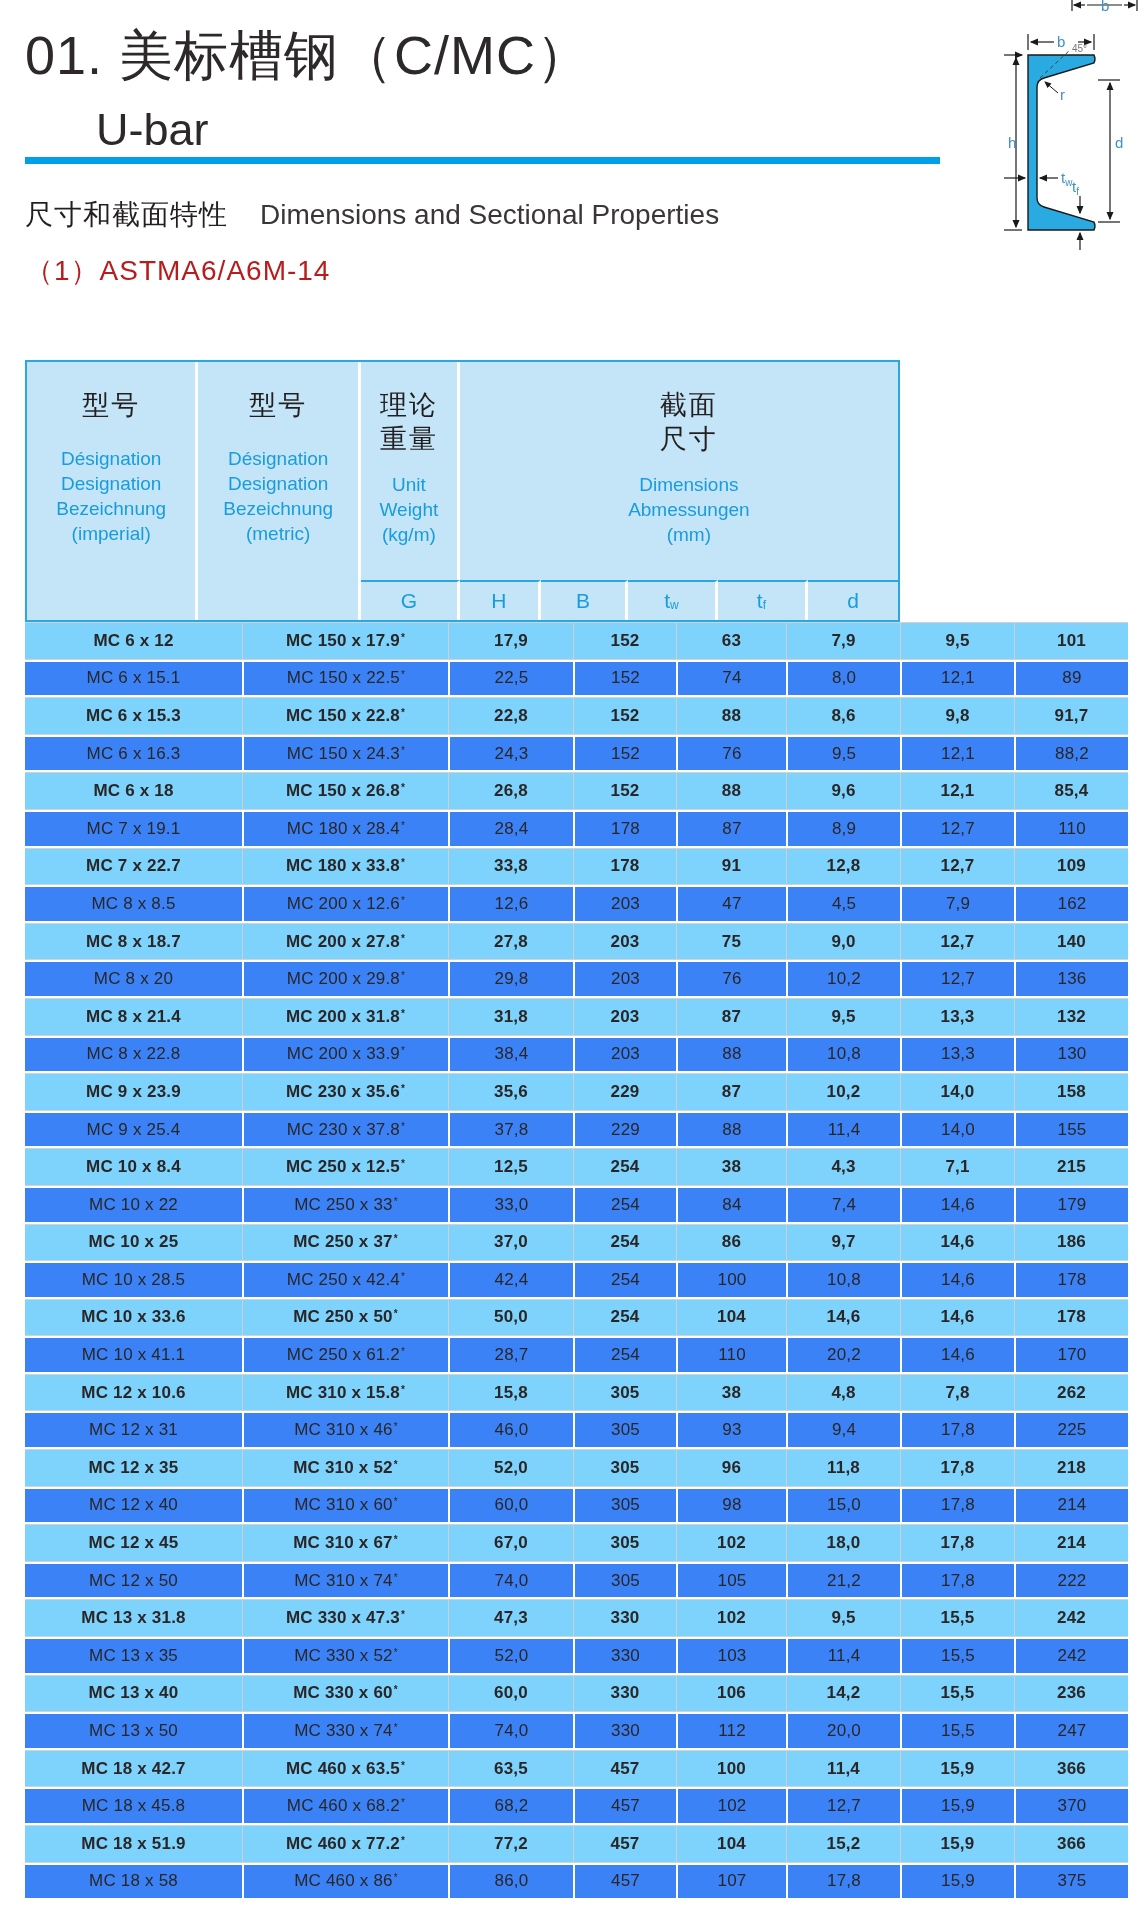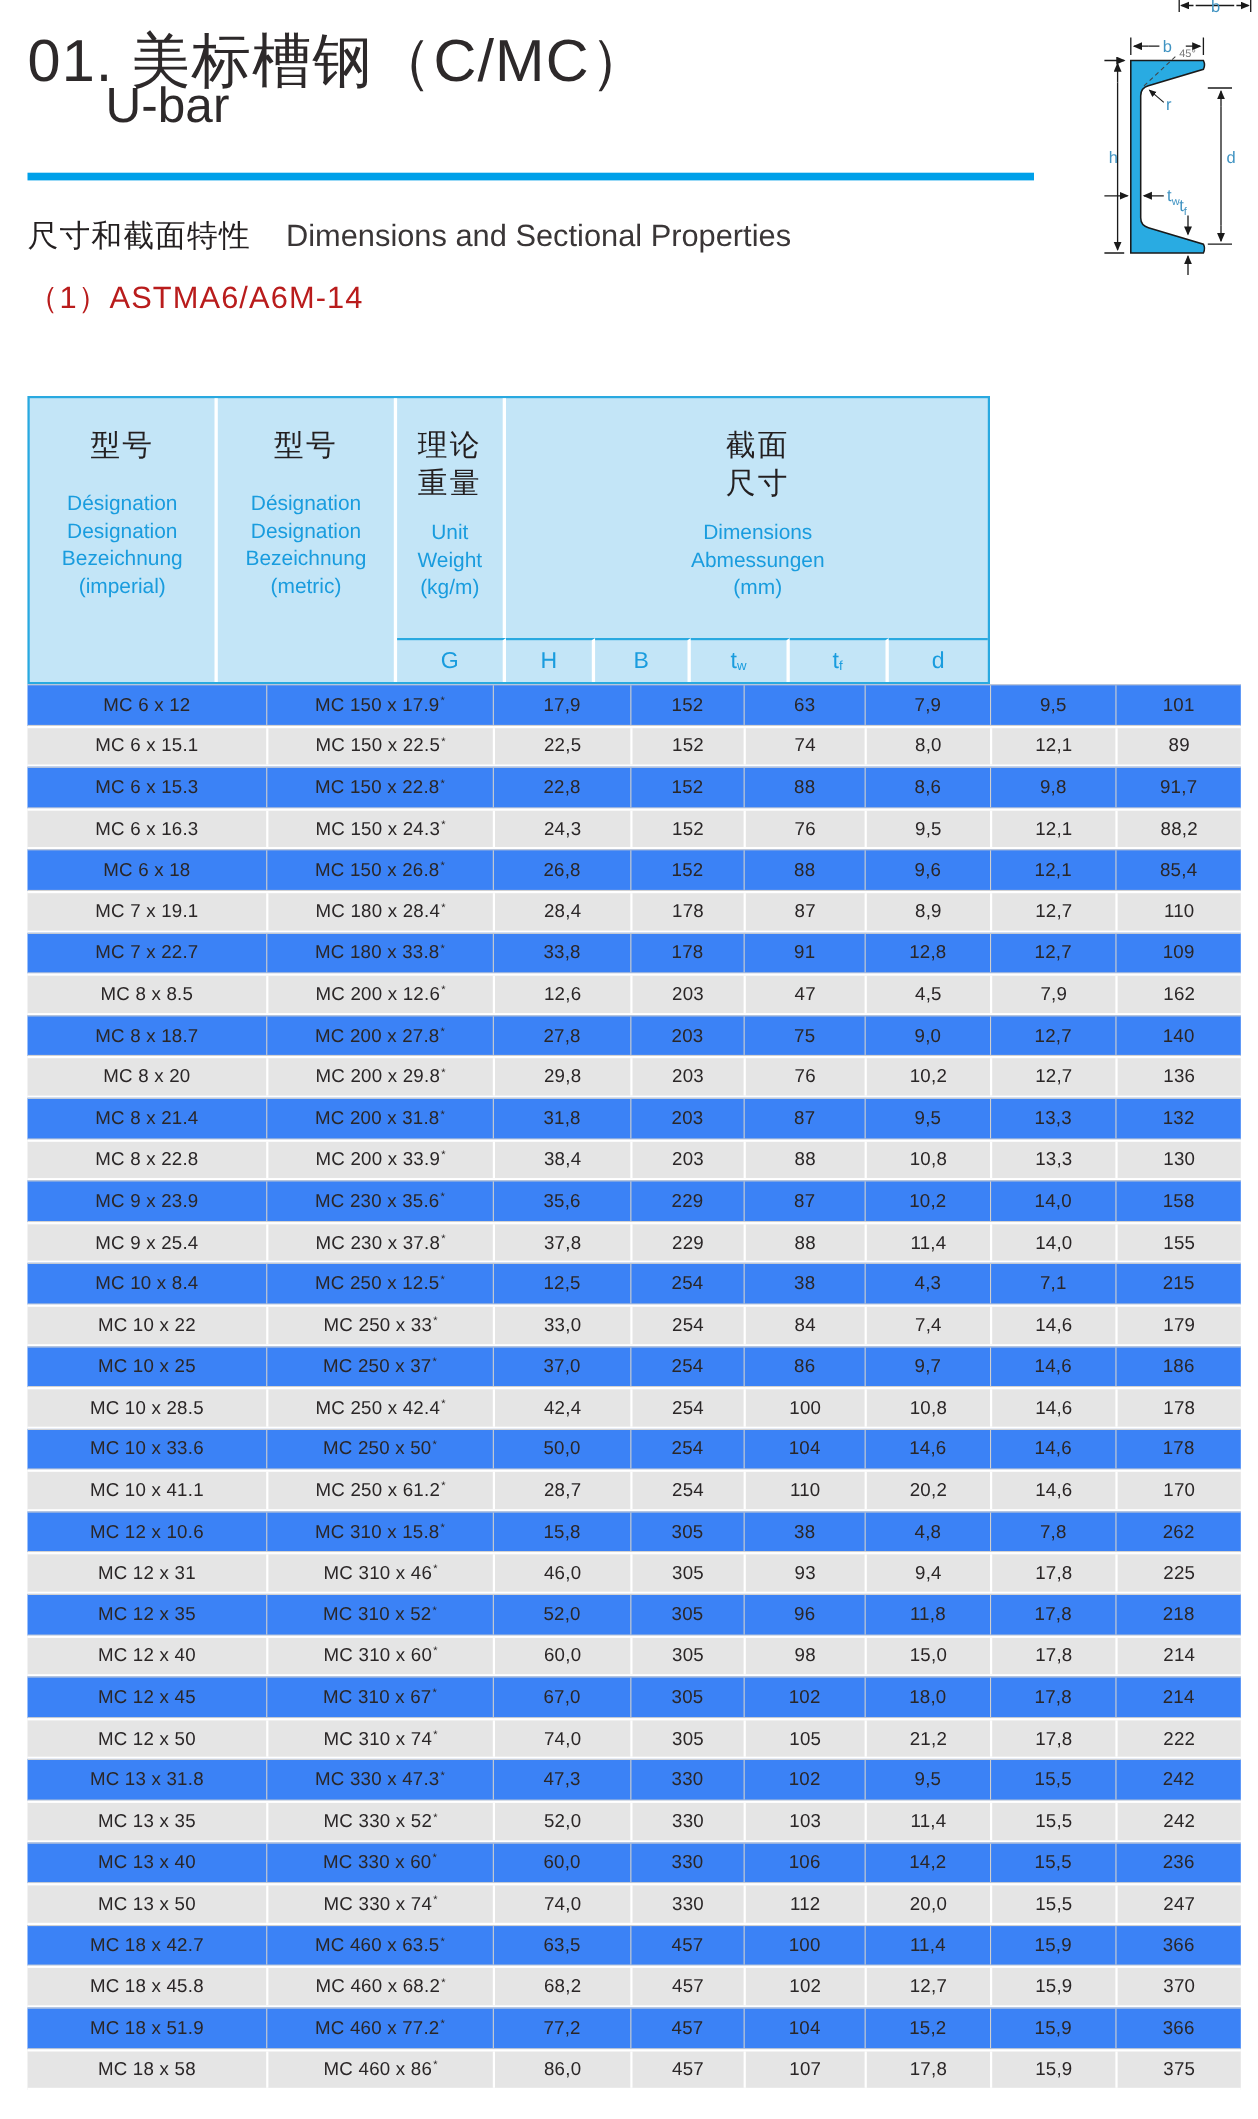--- a/index.html
+++ b/index.html
@@ -2,21 +2,21 @@
 <html><head>
 <meta charset="utf-8">
 <style>
   html,body{margin:0;padding:0;background:#fff;}
   .page{position:relative;width:1144px;height:1926px;background:#fff;overflow:hidden;
         font-family:"Liberation Sans","DejaVu Sans",sans-serif;color:#231F20;}
 
   
   .title-line{position:absolute;left:25px;top:20px;font-size:54px;font-weight:300;
               letter-spacing:1px;color:#2d292a;white-space:nowrap;}
-  .title-en{position:absolute;left:96px;top:70px;font-size:45px;font-weight:300;color:#2d292a;}
+  .title-en{position:absolute;left:96px;top:104px;font-size:45px;font-weight:300;color:#2d292a;}
   .blue-rule{position:absolute;left:25px;top:157px;width:915px;height:7px;background:#00A0E9;}
   .section-line{position:absolute;left:25px;top:196px;white-space:nowrap;}
   .section-zh{font-size:28px;font-weight:500;letter-spacing:1px;}
   .section-en{font-size:28px;font-weight:300;margin-left:32px;color:#3a3637;}
   .standard-line{position:absolute;left:25px;top:252px;font-size:28px;font-weight:300;color:#b91c1c;letter-spacing:1px;}
 
   
   .diagram{position:absolute;left:988px;top:0px;width:156px;height:252px;}
   .dim-label{font-size:15px;fill:#3f93c2;font-family:"Liberation Sans",sans-serif;}
   .dim-label-sm{font-size:10px;fill:#777;font-family:"Liberation Sans",sans-serif;}
@@ -38,22 +38,22 @@
   .th-blue{margin-top:24px;font-size:19px;line-height:25px;color:#199CDE;font-weight:400;}
   .th-wt .th-blue,.th-dim .th-blue{margin-top:16px;}
   .sub-cell{display:flex;align-items:center;justify-content:center;box-sizing:border-box;
             border-top:2px solid #29A9E0;font-size:21px;color:#199CDE;}
   .sub-cell sub{font-size:12px;margin-top:8px;}
   .sub-br{border-right:3px solid #fff;}
 
   .tbody{width:1103px;}
   .trow{display:grid;grid-template-columns:217fr 206fr 125fr 103fr 110fr 114fr 114fr 114fr;
         height:37.6px;box-sizing:border-box;}
-  .trow.white{background:#3b82f6;border-top:1px solid #d2d2d2;border-bottom:1px solid #d2d2d2;}
-  .trow.gray{background:#e5e5e5;border-top:2px solid #fff;border-bottom:2px solid #fff;}
+  .trow.white{background:#7dd3fc;border-top:1px solid #d2d2d2;border-bottom:1px solid #d2d2d2;font-weight:bold;}
+  .trow.gray{background:#3b82f6;border-top:2px solid #fff;border-bottom:2px solid #fff;}
   .tcell{display:flex;align-items:center;justify-content:center;font-size:17px;color:#2a2627;
          box-sizing:border-box;letter-spacing:0.2px;}
   .trow.white .tcell + .tcell{border-left:1px solid #cfcfcf;}
   .trow.gray  .tcell + .tcell{border-left:2px solid #fff;}
   .tcell sup{font-size:10px;margin-top:-7px;margin-left:1px;}
 </style>
 </head>
 <body>
 
 <div class="page">

